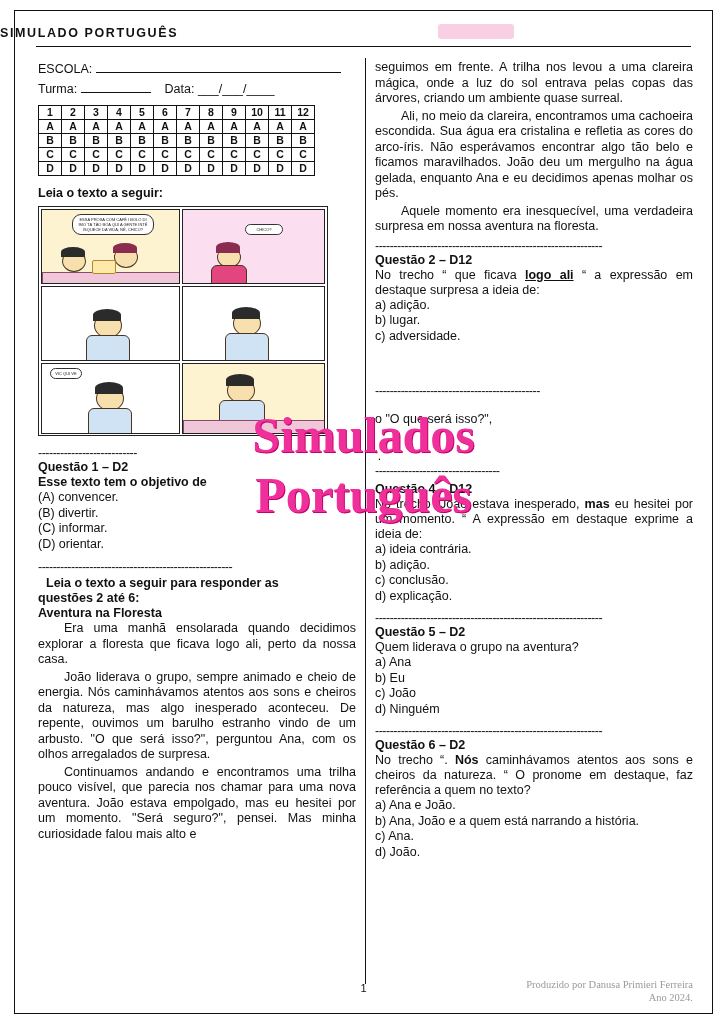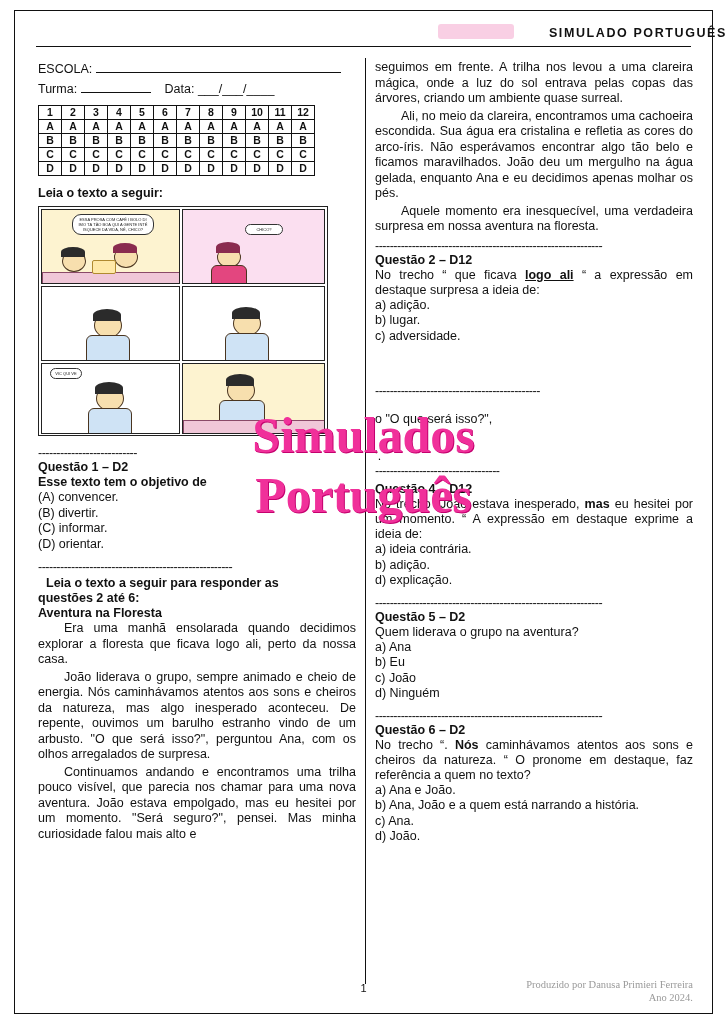--- a/index.html
+++ b/index.html
@@ -23,21 +23,21 @@
     top: 10px;
     right: 14px;
     bottom: 10px;
     border: 1px solid #111;
   }
   .doc-title {
     position: absolute;
     left: 0;
     right: 0;
     top: 26px;
-    text-align: right;
+    text-align: left;
     font-size: 12.5px;
     letter-spacing: 1.6px;
     font-weight: 600;
   }
   .title-blob {
     position: absolute;
     left: 438px;
     top: 24px;
     width: 76px;
     height: 15px;
@@ -409,20 +409,21 @@
 
     <div class="small-dash" style="margin-top:12px;">---------------------------------------------</div>
     <div class="qtext" style="margin-top:14px;">o "O que será isso?",</div>
     <div class="qtext" style="margin-top:22px;">ʻ.</div>
     <div class="small-dash">----------------------------------</div>
 
     <div class="qhead" style="margin-top:4px;">Questão 4 – D12</div>
     <div class="qtext"><span>No trecho “João estava inesperado, </span><b class="bd">mas</b><span> eu hesitei por um momento. “ A expressão em destaque exprime a ideia de:</span></div>
     <div class="qopt">a) ideia contrária.</div>
     <div class="qopt">b) adição.</div>
+    <div class="qopt">c) conclusão.</div>
     <div class="qopt">d) explicação.</div>
 
     <div class="small-dash" style="margin-top:7px;">--------------------------------------------------------------</div>
 
     <div class="qhead">Questão 5 – D2</div>
     <div class="qtext">Quem liderava o grupo na aventura?</div>
     <div class="qopt">a) Ana</div>
     <div class="qopt">b) Eu</div>
     <div class="qopt">c) João</div>
     <div class="qopt">d) Ninguém</div>

